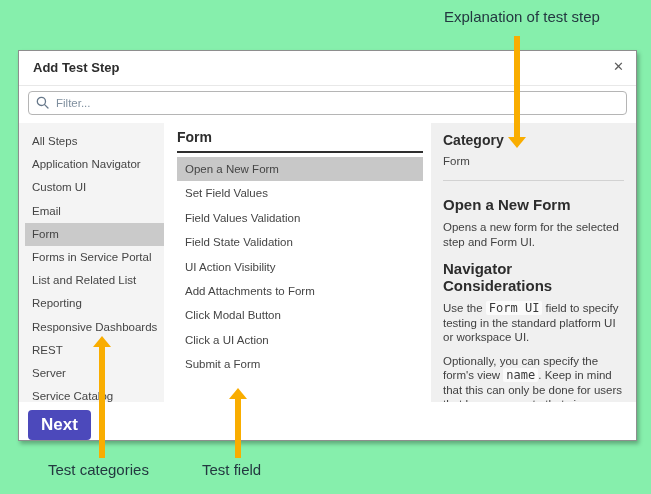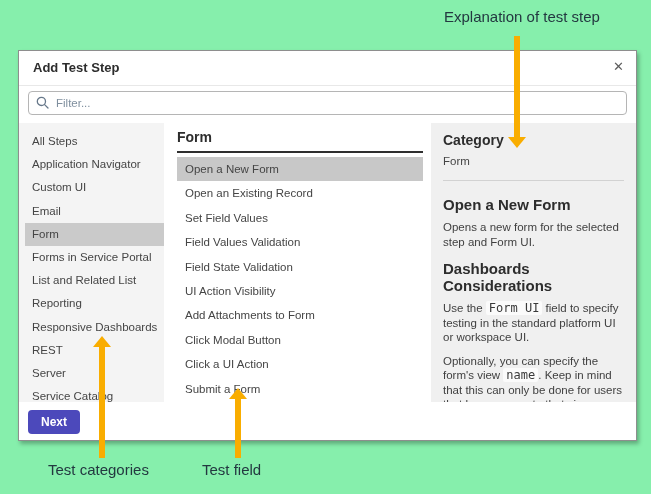--- a/index.html
+++ b/index.html
@@ -48,21 +48,21 @@
   .cat-label{font-size:14px;font-weight:bold;color:#2d2d2d;margin-bottom:7px;}
   .cat-value{font-size:11.5px;color:#454545;}
   .rt-divider{border:none;border-top:1px solid #d2d2d2;margin:13px 0 15px 0;}
   .step-title{font-size:15px;font-weight:bold;color:#2d2d2d;margin-bottom:7px;}
   .rt-para{font-size:11.5px;line-height:14.5px;color:#3f3f3f;margin:0 0 9px 0;}
   .rt-sub{font-size:15px;font-weight:bold;color:#2d2d2d;margin:11px 0 7px 0;}
   .code{font-family:"DejaVu Sans Mono","Liberation Mono",monospace;font-size:12px;background:#fbfbfb;padding:0 3px;border-radius:2px;color:#3a3a3a;}
   
   .next-btn{
     position:absolute;left:9px;top:359px;padding:5px 13px;background:#4c49bb;border:none;border-radius:4px;
-    color:#fff;font-size:12px;font-weight:bold;cursor:pointer;font-family:"Liberation Sans","DejaVu Sans",sans-serif;
+    color:#fff;font-size:17px;font-weight:bold;cursor:pointer;font-family:"Liberation Sans","DejaVu Sans",sans-serif;
   }
 </style>
 </head>
 <body>
 
 <div class="stage">
 
   <div class="annot annot-top">Explanation of test step</div>
   <div class="arrow-stem" style="left:514px;top:36px;height:101px;"></div>
   <div class="arrow-head head-down" style="left:508px;top:137px;"></div>
@@ -98,39 +98,38 @@
           <div class="side-item">REST</div>
           <div class="side-item">Server</div>
           <div class="side-item">Service Catalog</div>
         </div>
       </div>
 
       <div class="col-mid">
         <div class="mid-head">Form</div>
         <div class="mid-list">
           <div class="mid-item sel">Open a New Form</div>
-          <div class="mid-item">Open an Existing Record</div>
           <div class="mid-item">Set Field Values</div>
           <div class="mid-item">Field Values Validation</div>
           <div class="mid-item">Field State Validation</div>
           <div class="mid-item">UI Action Visibility</div>
           <div class="mid-item">Add Attachments to Form</div>
           <div class="mid-item">Click Modal Button</div>
           <div class="mid-item">Click a UI Action</div>
           <div class="mid-item">Submit a Form</div>
         </div>
       </div>
 
       <div class="col-right">
         <div class="cat-label">Category</div>
         <div class="cat-value">Form</div>
         <hr class="rt-divider">
         <div class="step-title">Open a New Form</div>
         <p class="rt-para">Opens a new form for the selected step and Form UI.</p>
-        <div class="rt-sub">Dashboards Considerations</div>
+        <div class="rt-sub">Navigator Considerations</div>
         <p class="rt-para"><span>Use the </span><span class="code">Form UI</span><span> field to specify testing in the standard platform UI or workspace UI.</span></p>
         <p class="rt-para"><span>Optionally, you can specify the form's view </span><span class="code">name</span><span>. Keep in mind that this can only be done for users that have access to that view.</span></p>
       </div>
 
     </div>
 
     <button class="next-btn">Next</button>
   </div>
 
   <div class="arrow-head head-up" style="left:93px;top:336px;"></div>

